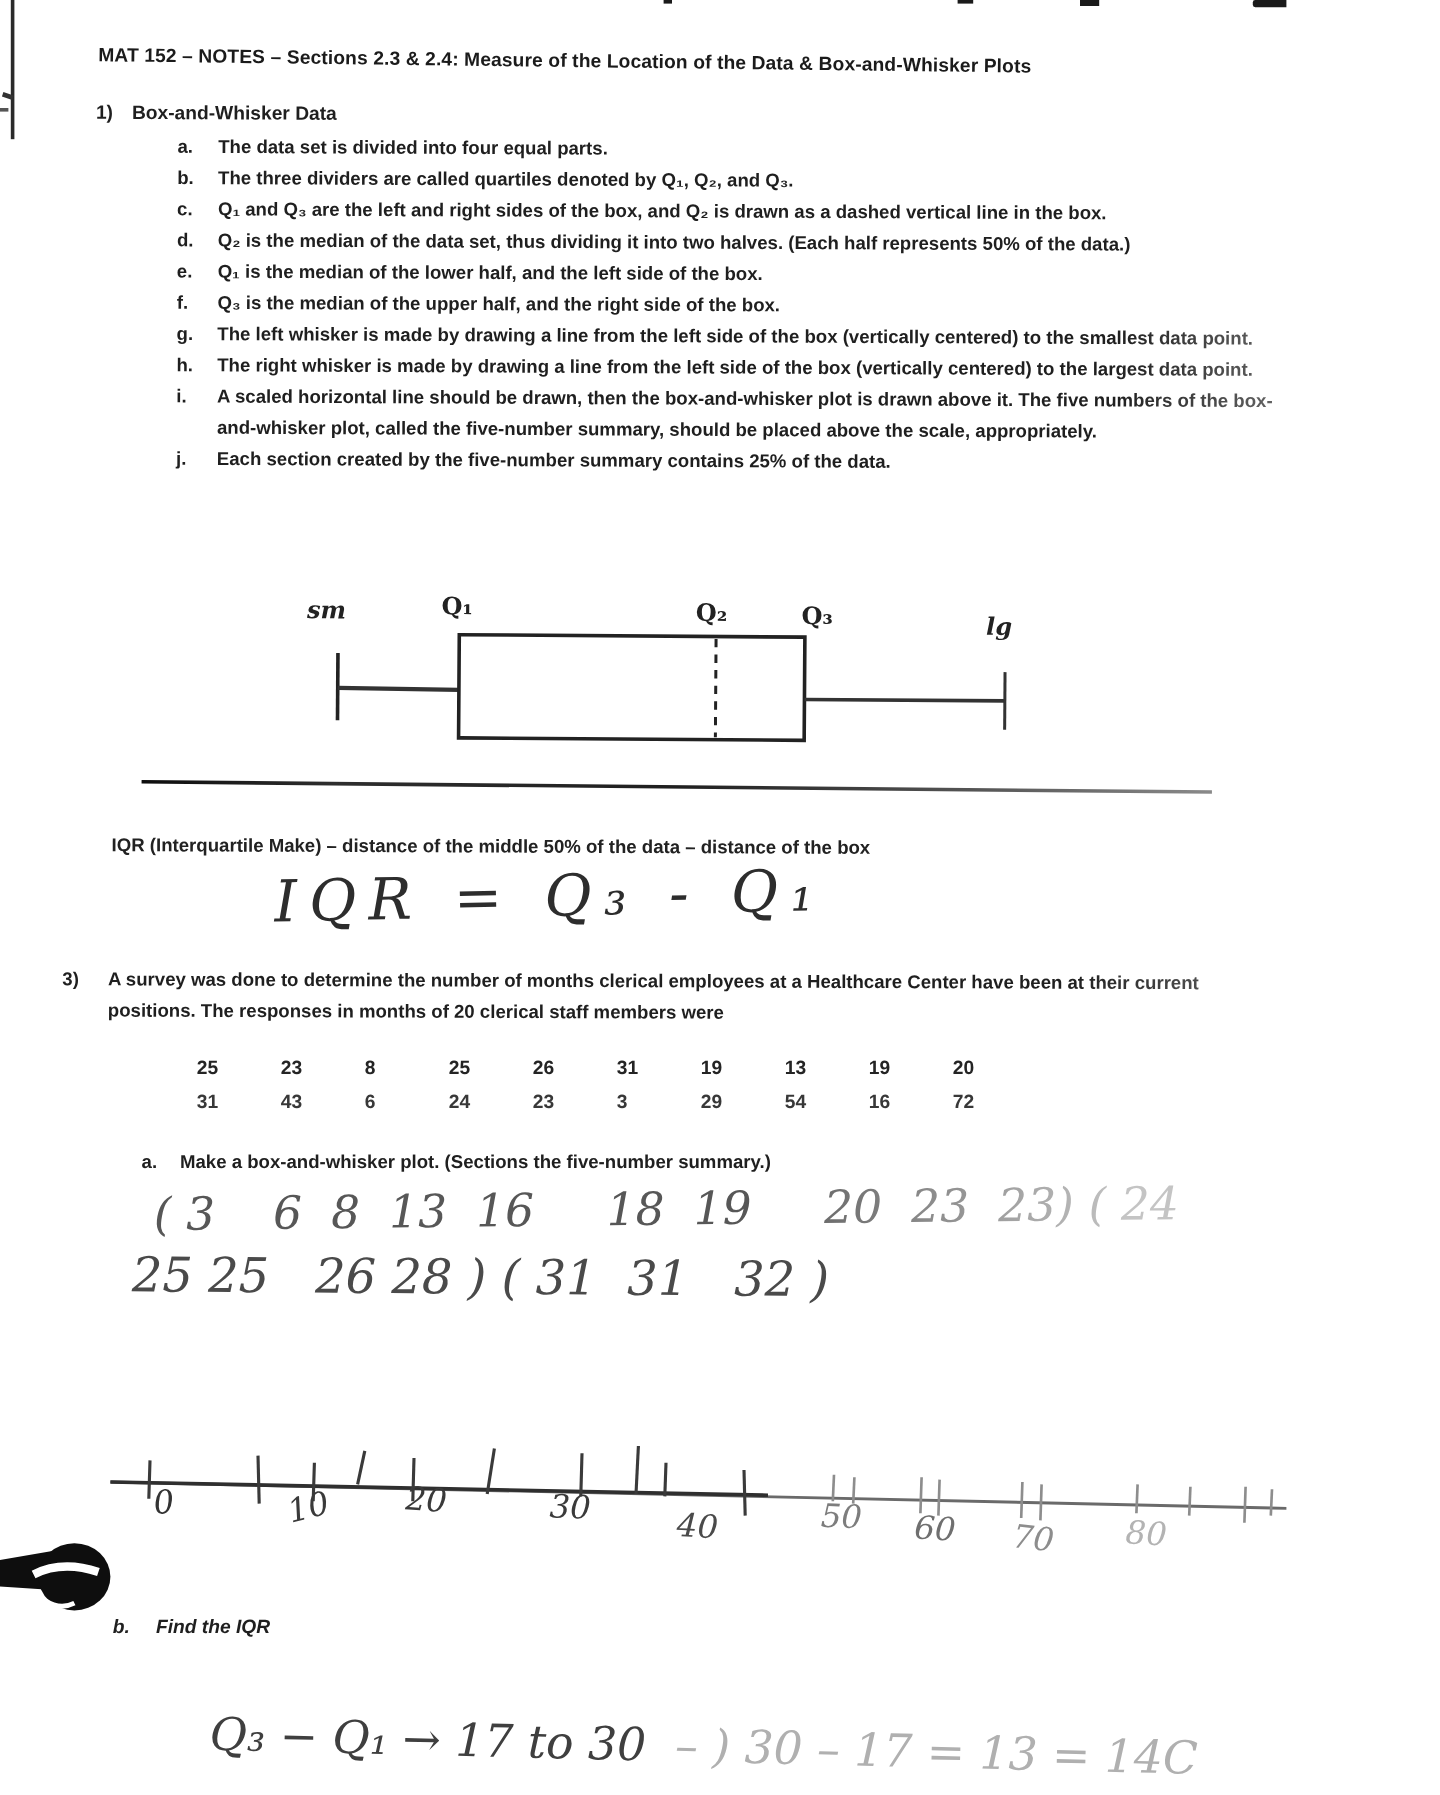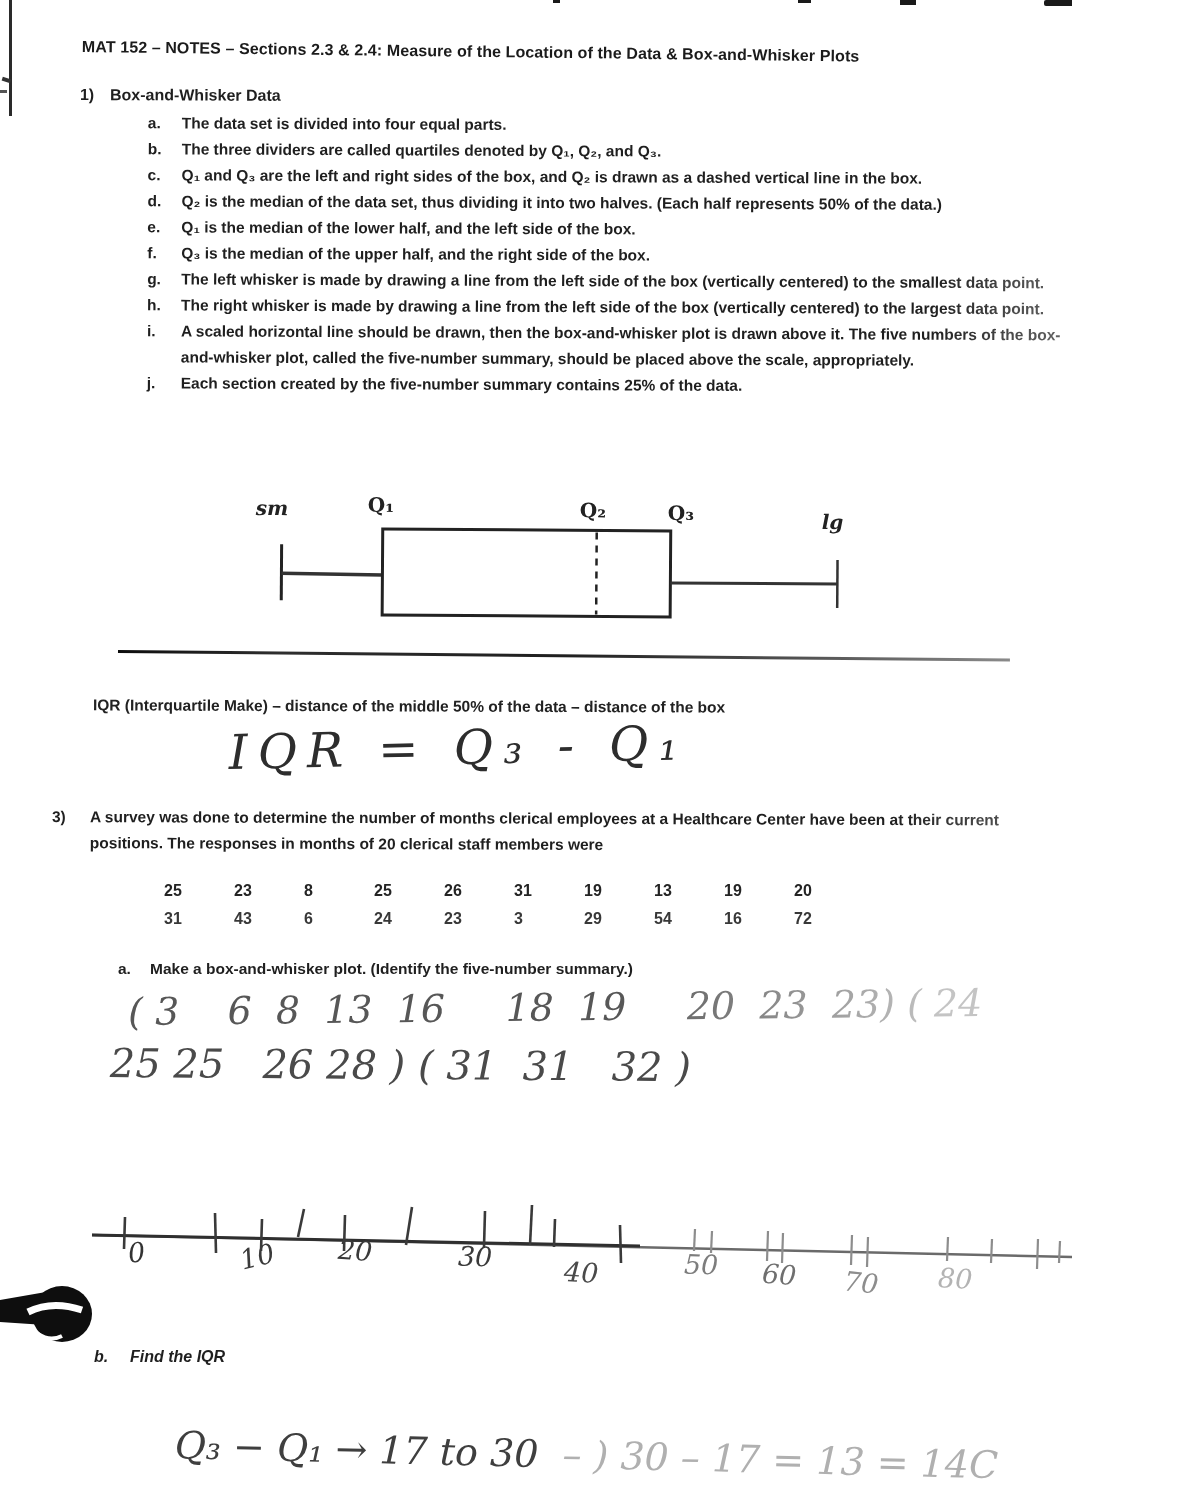--- a/index.html
+++ b/index.html
@@ -202,21 +202,21 @@
       <span class="cell">3</span>
       <span class="cell">29</span>
       <span class="cell">54</span>
       <span class="cell">16</span>
       <span class="cell">72</span>
     </div>
   </div>
 
   <div class="parta">
     <span class="letter">a.</span>
-    <span>Make a box-and-whisker plot. (Identify the five-number summary.)</span>
+    <span>Make a box-and-whisker plot. (Sections the five-number summary.)</span>
   </div>
   <div class="hw hw-a1">( 3    6  8  13  16     18  19     20  23  23) ( 24</div>
   <div class="hw hw-a2">25 25   26 28 ) ( 31  31   32 )</div>
 
   <div class="numline">
     <svg width="1010" height="115">
       <path d="M12,40 L995,62" stroke="#6a6a6a" stroke-width="2.4" fill="none"></path>
       <path d="M12,40 L560,51" stroke="#2f2f2f" stroke-width="3" fill="none"></path>
       <g stroke="#3a3a3a" stroke-width="2.6">
         <line x1="45" y1="22" x2="44" y2="54"></line>

